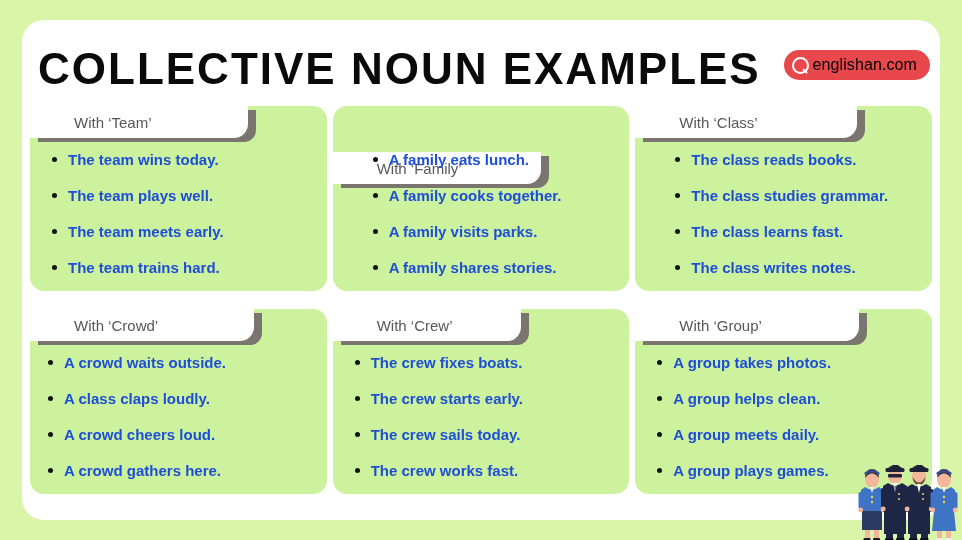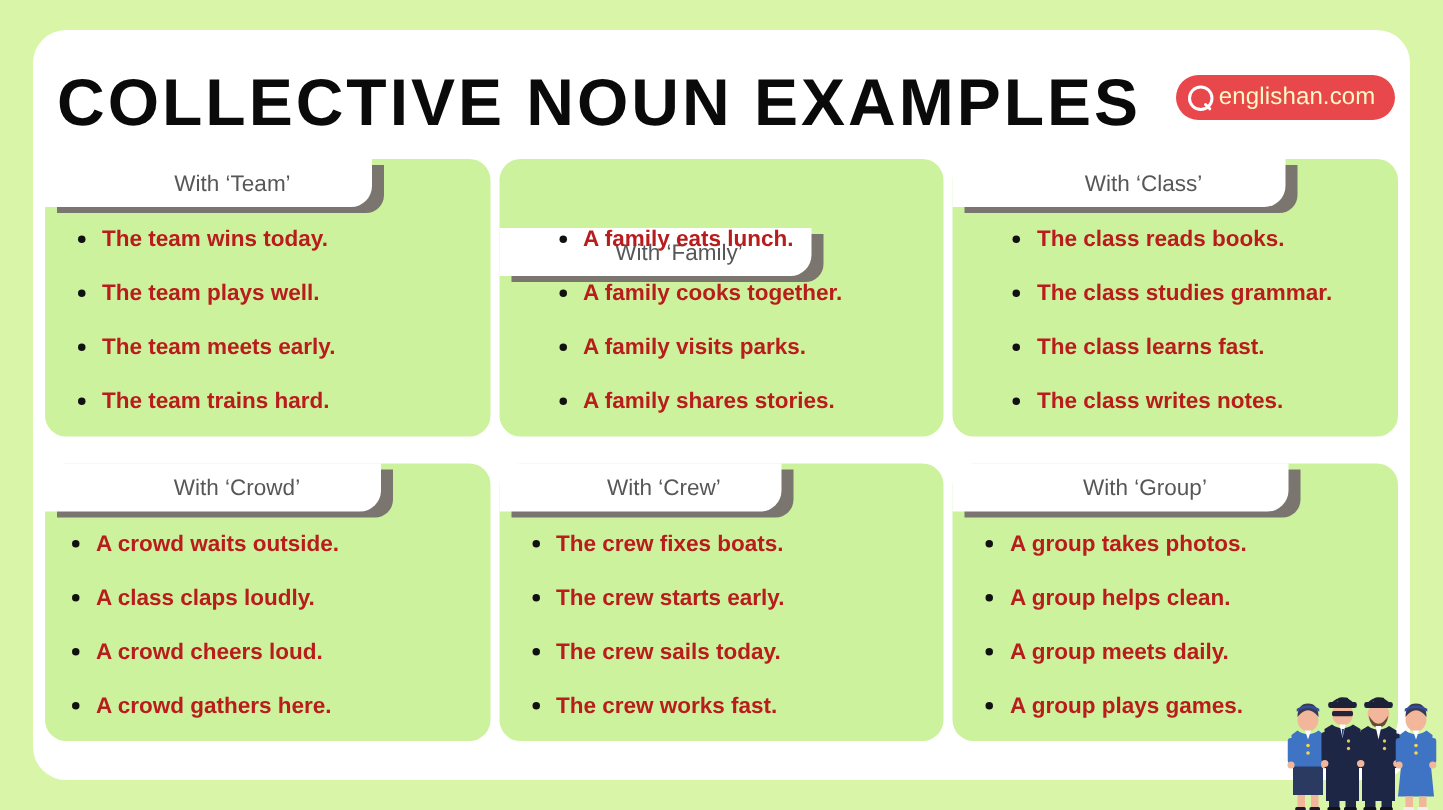--- a/index.html
+++ b/index.html
@@ -75,21 +75,21 @@
     content: "";
     position: absolute;
     left: 11px; top: 11px;
     width: 6px; height: 2px;
     background: #ffffff;
     transform: rotate(45deg);
     transform-origin: left center;
     border-radius: 1px;
   }
   #brand-name {
-    color: #fef9c3;
+    color: #000000;
     font-size: 16px;
     letter-spacing: 0.1px;
     white-space: nowrap;
   }
 
   
   #grid {
     position: absolute;
     left: 8px;
     top: 86px;
@@ -128,40 +128,40 @@
 
   .card-tab {
     position: absolute;
     left: 0;
     top: 0;
     height: 32px;
     background: #ffffff;
     border-radius: 0 0 14px 0;
     display: flex;
     align-items: center;
-    justify-content: center;
+    justify-content: flex-start;
   }
   .card-tab-label {
     font-size: 15px;
     color: #575757;
     white-space: nowrap;
     padding-left: 44px;
     padding-right: 12px;
   }
 
   .card-list {
     list-style: none;
     padding: 0 10px 0 22px;
     margin: 0;
   }
   .card-list li {
     position: relative;
     font-size: 15px;
     font-weight: bold;
-    color: #b91c1c;
+    color: #1d4ed8;
     line-height: 36px;
     padding-left: 16px;
     white-space: nowrap;
   }
   .card-list li::before {
     content: "";
     position: absolute;
     left: 0;
     top: 15px;
     width: 5px;

